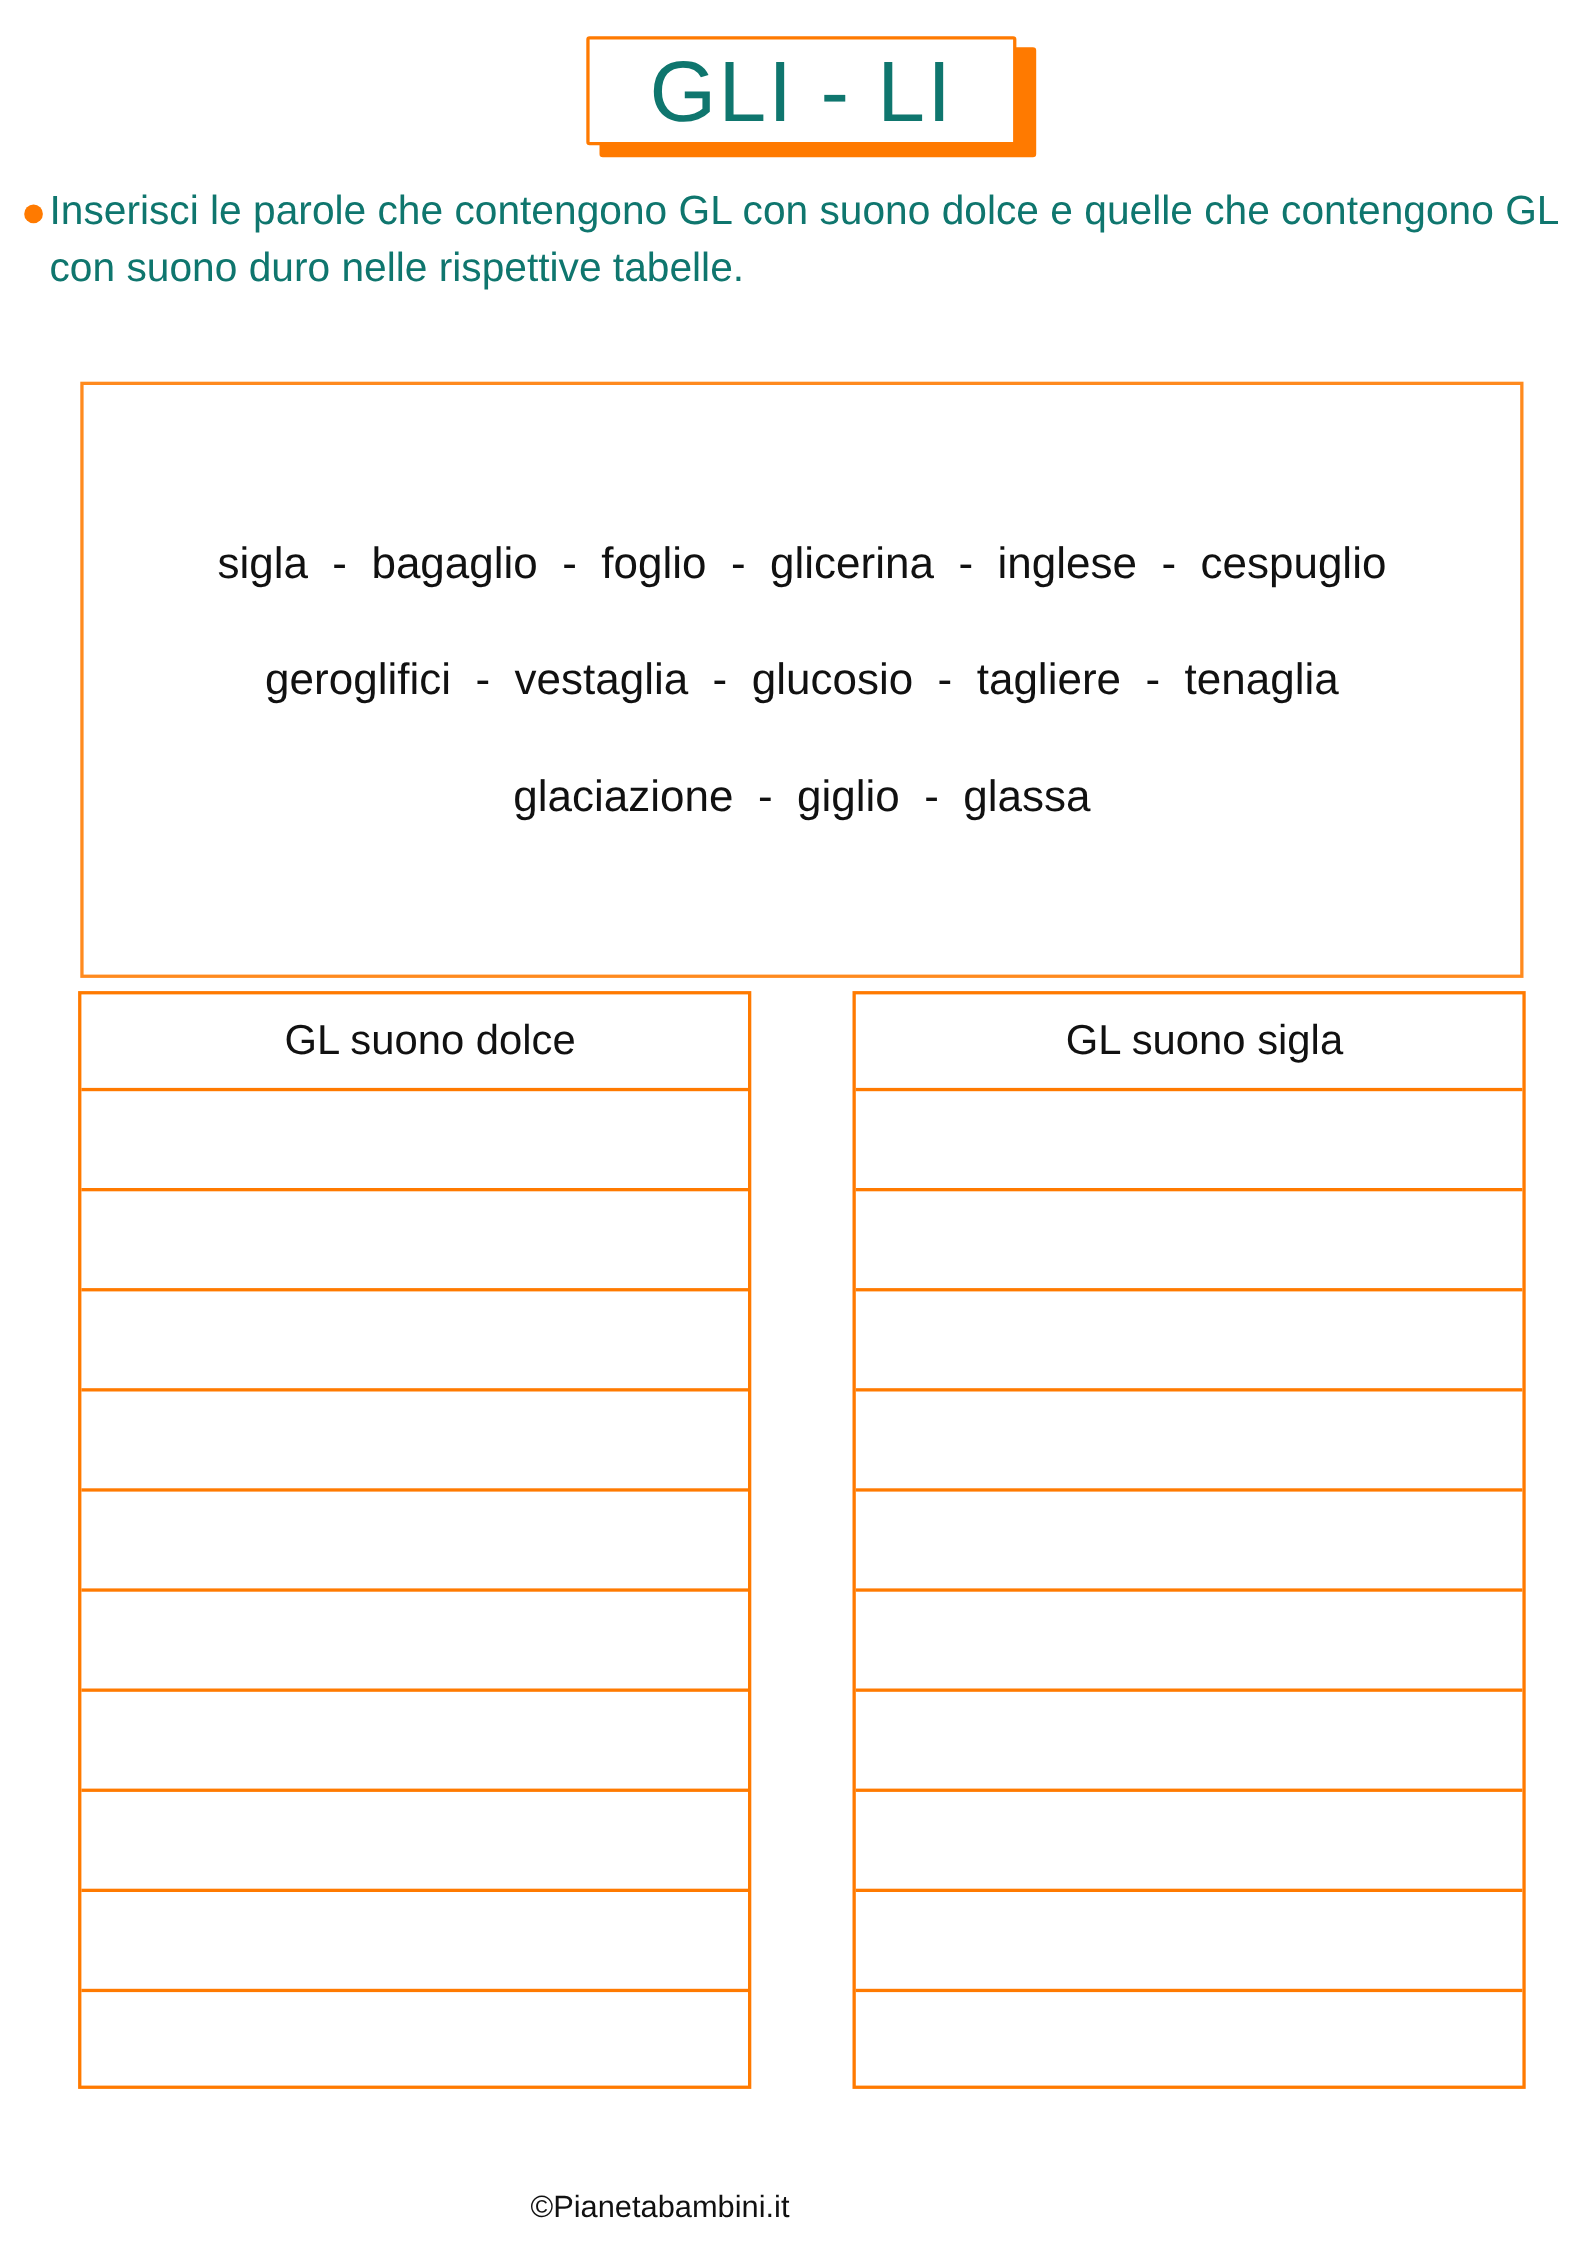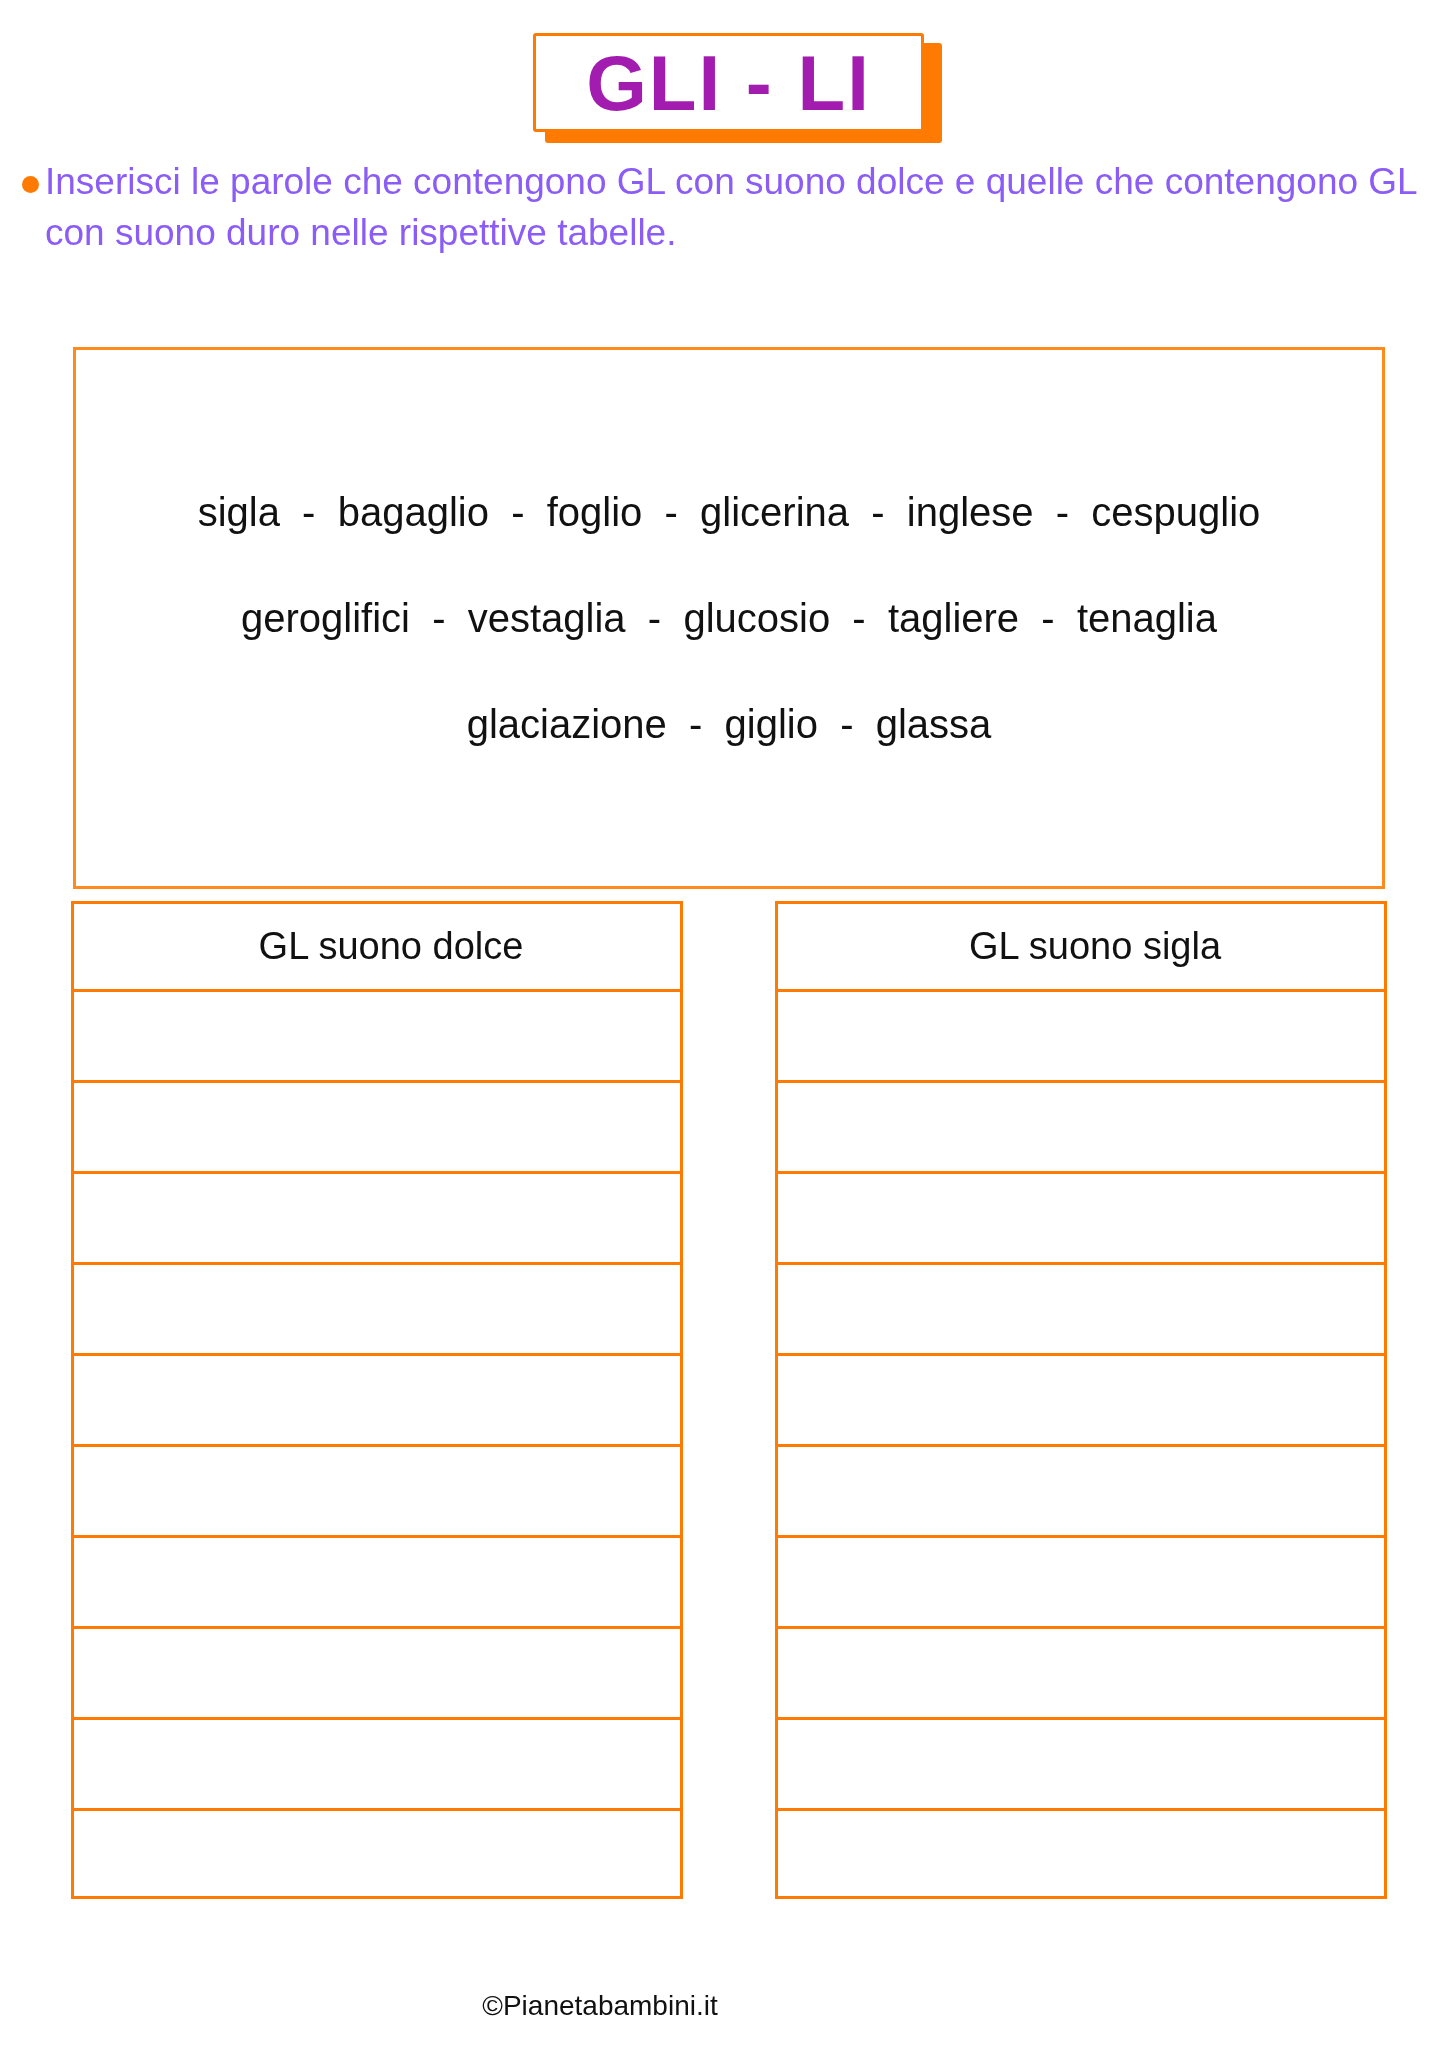--- a/index.html
+++ b/index.html
@@ -7,22 +7,22 @@
     width: 1448px; height: 2048px; position: relative; overflow: hidden;
     font-family: "DejaVu Sans", "Liberation Sans", sans-serif; color: #111;
   }
   .title-wrap { position: absolute; left: 533px; top: 33px; width: 400px; height: 110px; }
   .title-shadow { position: absolute; left: 12px; top: 10px; width: 397px; height: 100px; background: #ff7a00; border-radius: 3px; }
   .title-box {
     position: absolute; left: 0; top: 0; width: 391px; height: 99px;
     border: 3px solid #ff7a00; border-radius: 3px; background: #fff; box-sizing: border-box;
     display: flex; align-items: center; justify-content: center;
   }
-  .title-text { font-family: "Liberation Sans", "DejaVu Sans", sans-serif; font-weight: 700; font-size: 78px; color: #a21caf; letter-spacing: 2px; line-height: 1; }
-  .instruction { position: absolute; left: 18px; top: 156px; width: 1420px; font-size: 37px; line-height: 51px; color: #8b5cf6; font-family: "Liberation Sans", sans-serif; }
+  .title-text { font-family: "Liberation Sans", "DejaVu Sans", sans-serif; font-weight: 400; font-size: 78px; color: #0f766e; letter-spacing: 2px; line-height: 1; }
+  .instruction { position: absolute; left: 18px; top: 166px; width: 1420px; font-size: 37px; line-height: 51px; color: #0f766e; font-family: "Liberation Sans", sans-serif; }
   .instruction .bullet { position: absolute; left: 4px; top: 20px; width: 17px; height: 17px; border-radius: 50%; background: #ff7a00; }
   .instruction .text { display: block; padding-left: 27px; }
   .word-box {
     position: absolute; left: 73px; top: 347px; width: 1312px; height: 542px;
     border: 3px solid #ff8a1e; box-sizing: border-box;
     display: flex; flex-direction: column; justify-content: center; align-items: center;
   }
   .word-line { font-family: "Liberation Sans", sans-serif; font-size: 40px; line-height: 106px; color: #111; white-space: pre; text-align: center; }
   .tbl { position: absolute; top: 901px; width: 612px; border: 3px solid #ff7a00; box-sizing: border-box; }
   .tbl.left { left: 71px; }

